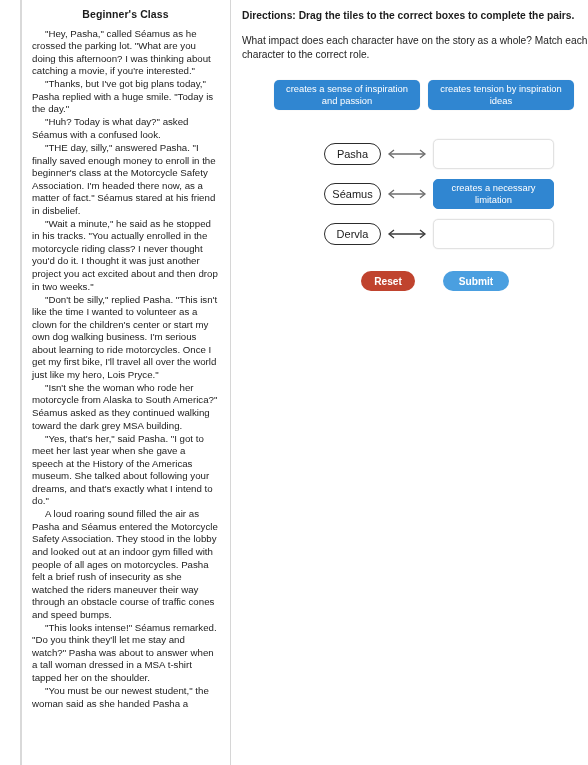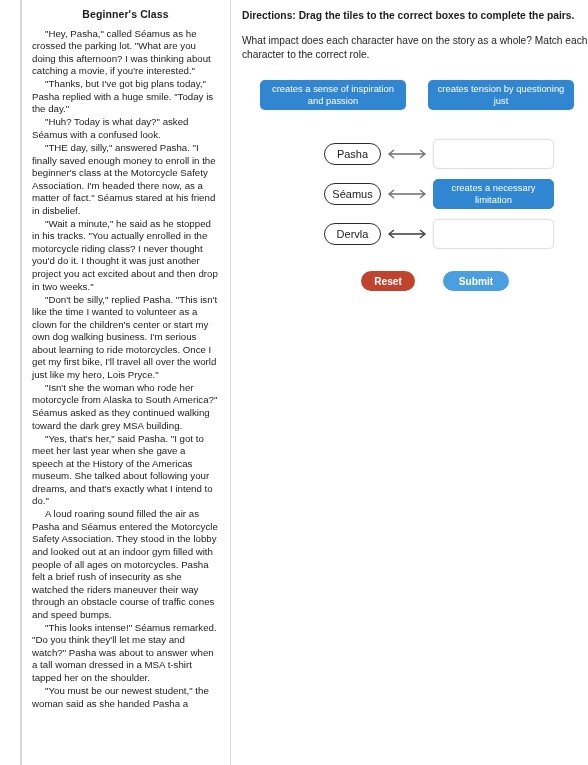--- a/index.html
+++ b/index.html
@@ -98,21 +98,21 @@
     line-height: 11.6px;
     text-align: center;
     display: flex;
     align-items: center;
     justify-content: center;
     padding: 2px 4px;
     cursor: grab;
     user-select: none;
     box-shadow: 0 0 0 0.5px rgba(0,0,0,0.04);
   }
-  #tile-0 { left: 18px;  top: 2px;  width: 146px; height: 30px; }
+  #tile-0 { left: 32px;  top: 2px;  width: 146px; height: 30px; }
   #tile-1 { left: 186px; top: 2px;  width: 146px; height: 30px; }
 
   
   #match-area {
     position: relative;
     margin-top: 27px;
     width: 360px;
   }
   .match-row {
     position: relative;
@@ -212,21 +212,21 @@
   </div>
 
   <div id="activity-panel">
 
     <div id="directions-line">Directions: Drag the tiles to the correct boxes to complete the pairs.</div>
 
     <div id="prompt-text">What impact does each character have on the story as a whole? Match each character to the correct role.</div>
 
     <div id="tile-tray">
       <div class="tile" id="tile-0" draggable="true">creates a sense of inspiration and passion</div>
-      <div class="tile" id="tile-1" draggable="true">creates tension by questioning just</div>
+      <div class="tile" id="tile-1" draggable="true">creates tension by inspiration ideas</div>
     </div>
 
     <div id="match-area">
 
       <div class="match-row">
         <div class="name-box">Pasha</div>
         <div class="connector">
           <svg width="44" height="12" viewBox="0 0 44 12" aria-hidden="true">
             <line x1="5" y1="6" x2="39" y2="6" stroke="#6d6d6d" stroke-width="1.3"></line>
             <polyline points="9,2 4,6 9,10" fill="none" stroke="#6d6d6d" stroke-width="1.3"></polyline>

